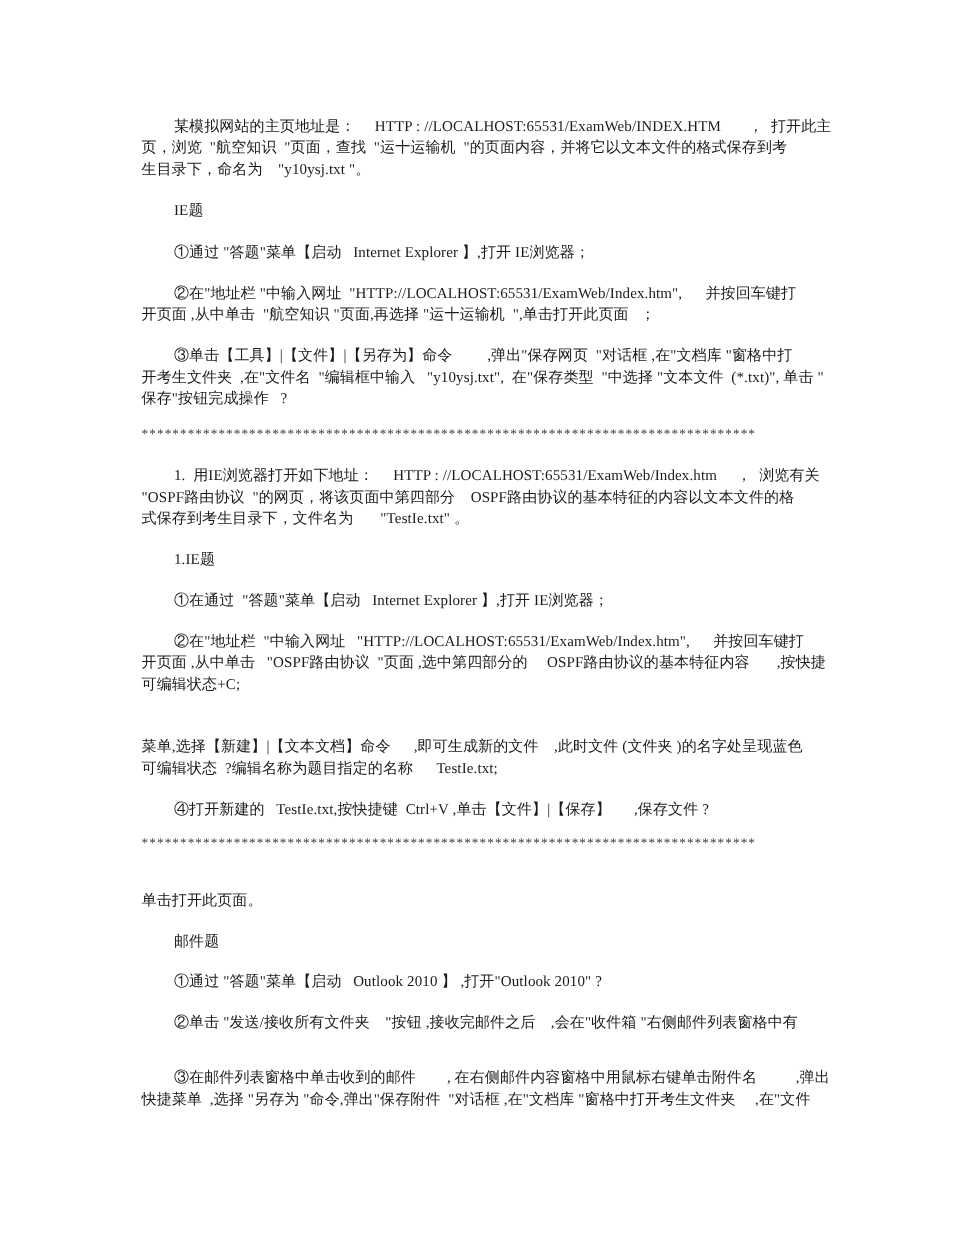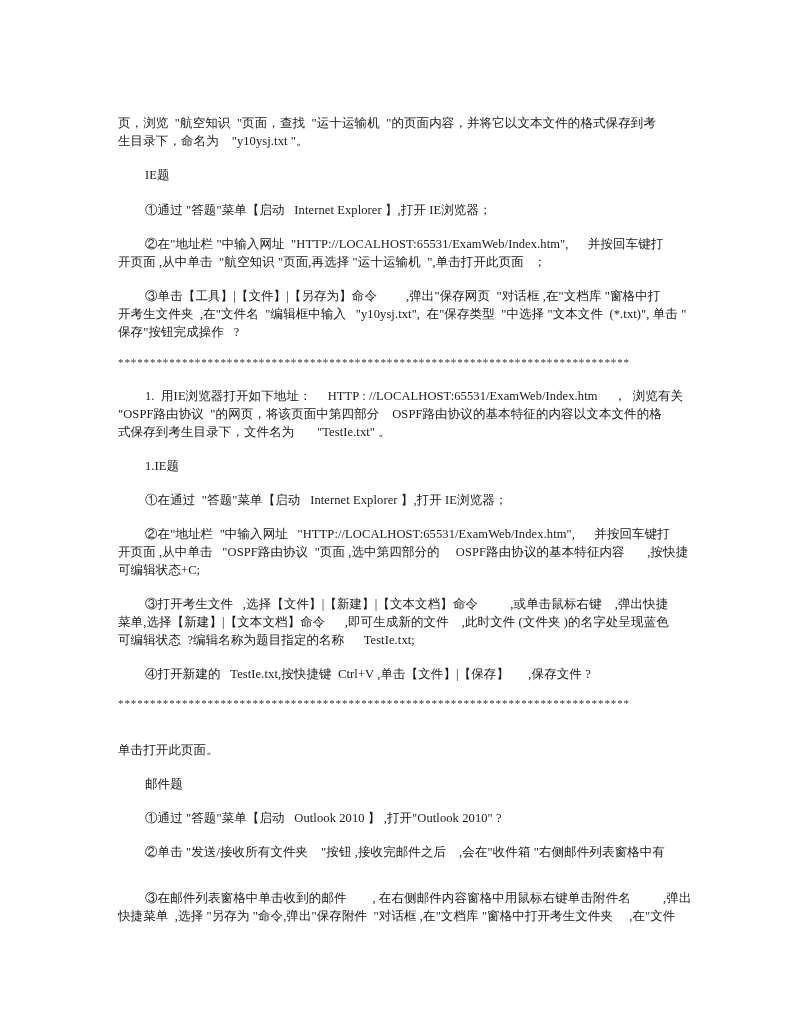--- a/index.html
+++ b/index.html
@@ -8,20 +8,21 @@
   .page { position: absolute; left: 0; top: 0; width: 800px; height: 1036px; }
   .line { position: absolute; left: 118px; font-size: 12.5px; line-height: 18px; white-space: pre; letter-spacing: 0.1px; }
   .ind { left: 145px; }
   .sep { position: absolute; left: 118px; font-size: 11px; line-height: 12px; letter-spacing: 0.9px; color: #333; white-space: pre; }
 </style>
 </head>
 <body>
 
 <div class="page">
 
+  <div class="line ind" style="top:96px">某模拟网站的主页地址是：     HTTP : //LOCALHOST:65531/ExamWeb/INDEX.HTM       ，  打开此主</div>
   <div class="line" style="top:114px">页，浏览  "航空知识  "页面，查找  "运十运输机  "的页面内容，并将它以文本文件的格式保存到考</div>
   <div class="line" style="top:132px">生目录下，命名为    "y10ysj.txt "。</div>
 
   <div class="line ind" style="top:166px">IE题</div>
 
   <div class="line ind" style="top:201px">①通过 "答题"菜单【启动   Internet Explorer 】,打开 IE浏览器；</div>
 
   <div class="line ind" style="top:235px">②在"地址栏 "中输入网址  "HTTP://LOCALHOST:65531/ExamWeb/Index.htm",      并按回车键打</div>
   <div class="line" style="top:253px">开页面 ,从中单击  "航空知识 "页面,再选择 "运十运输机  ",单击打开此页面   ；</div>
 
@@ -36,21 +37,20 @@
   <div class="line" style="top:423px">式保存到考生目录下，文件名为       "TestIe.txt" 。</div>
 
   <div class="line ind" style="top:457px">1.IE题</div>
 
   <div class="line ind" style="top:491px">①在通过  "答题"菜单【启动   Internet Explorer 】,打开 IE浏览器；</div>
 
   <div class="line ind" style="top:525px">②在"地址栏  "中输入网址   "HTTP://LOCALHOST:65531/ExamWeb/Index.htm",      并按回车键打</div>
   <div class="line" style="top:543px">开页面 ,从中单击   "OSPF路由协议  "页面 ,选中第四部分的     OSPF路由协议的基本特征内容       ,按快捷</div>
   <div class="line" style="top:561px">可编辑状态+C;</div>
 
-  <div class="line ind" style="top:595px">③打开考生文件   ,选择【文件】|【新建】|【文本文档】命令          ,或单击鼠标右键    ,弹出快捷</div>
   <div class="line" style="top:613px">菜单,选择【新建】|【文本文档】命令      ,即可生成新的文件    ,此时文件 (文件夹 )的名字处呈现蓝色</div>
   <div class="line" style="top:631px">可编辑状态  ?编辑名称为题目指定的名称      TestIe.txt;</div>
 
   <div class="line ind" style="top:665px">④打开新建的   TestIe.txt,按快捷键  Ctrl+V ,单击【文件】|【保存】      ,保存文件 ?</div>
 
   <div class="sep" style="top:697px">********************************************************************************</div>
 
   <div class="line" style="top:741px">单击打开此页面。</div>
 
   <div class="line ind" style="top:775px">邮件题</div>

